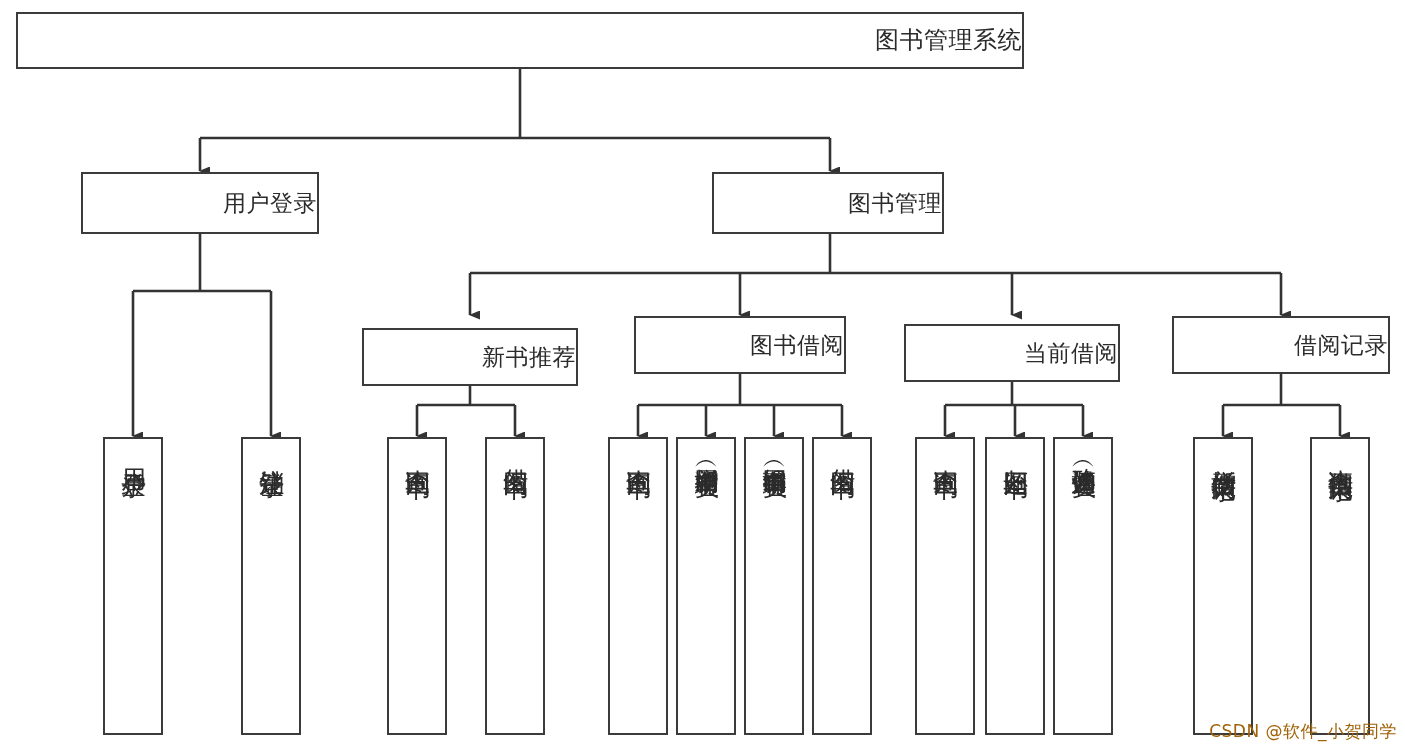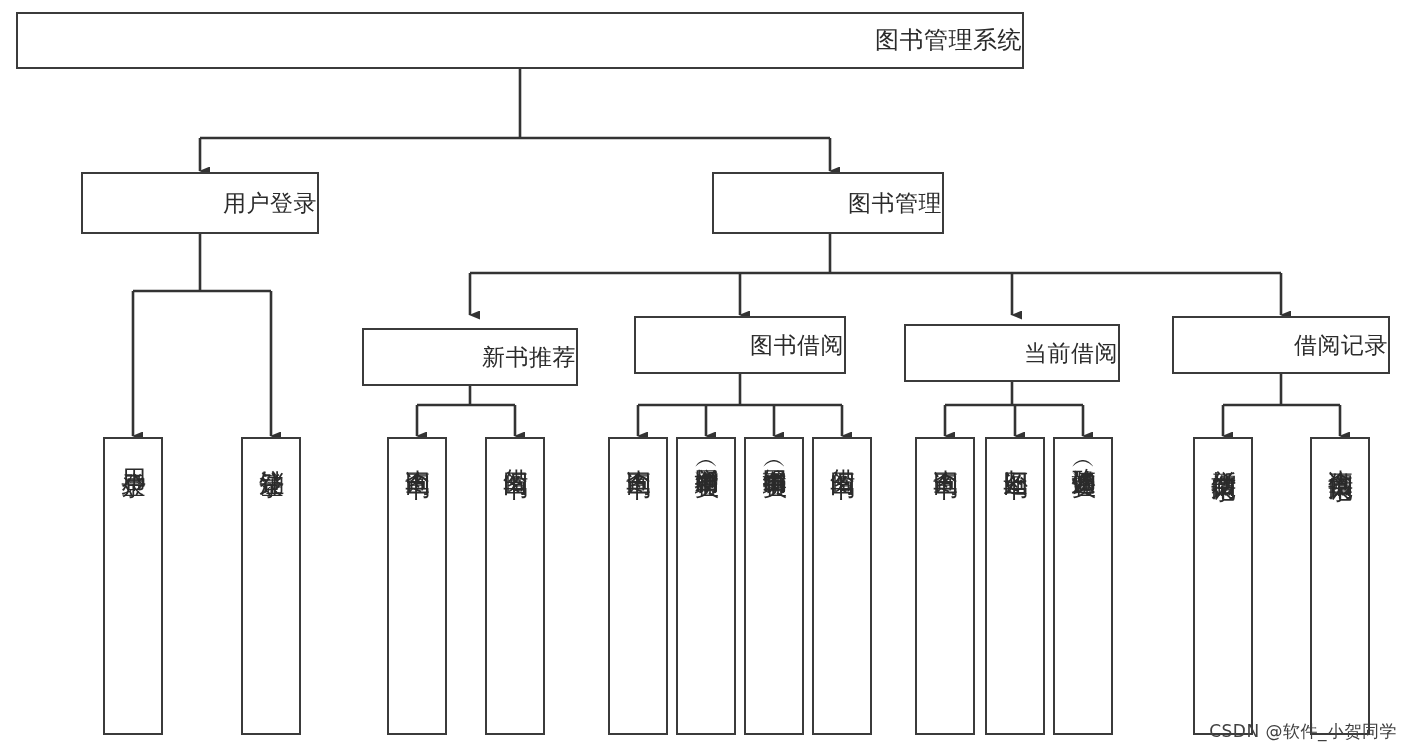--- a/index.html
+++ b/index.html
@@ -65,21 +65,21 @@
   }
   .node.vert.tall .node-label {
     font-size: 24px;
     letter-spacing: 1px;
   }
   #watermark {
     position: absolute;
     right: 8px;
     bottom: 4px;
     font-size: 17px;
-    color: #404040;
+    color: #a16207;
     letter-spacing: 0.5px;
     white-space: nowrap;
   }
 </style>
 </head>
 <body>
 
 <div id="diagram-root">
 
   <svg id="edges-layer" width="1405" height="747" viewBox="0 0 1405 747">

